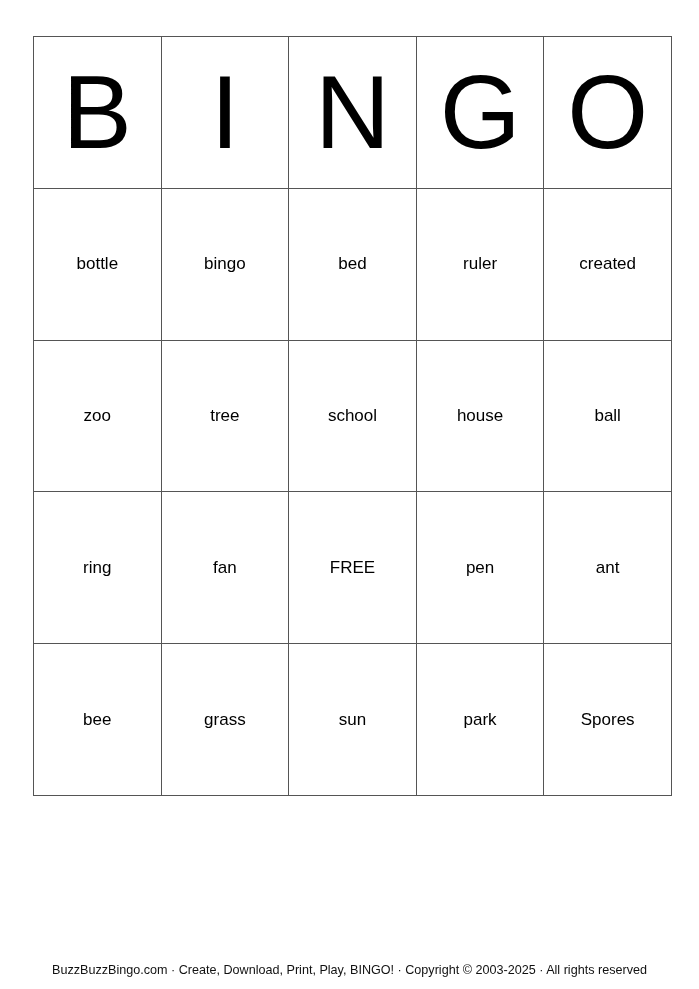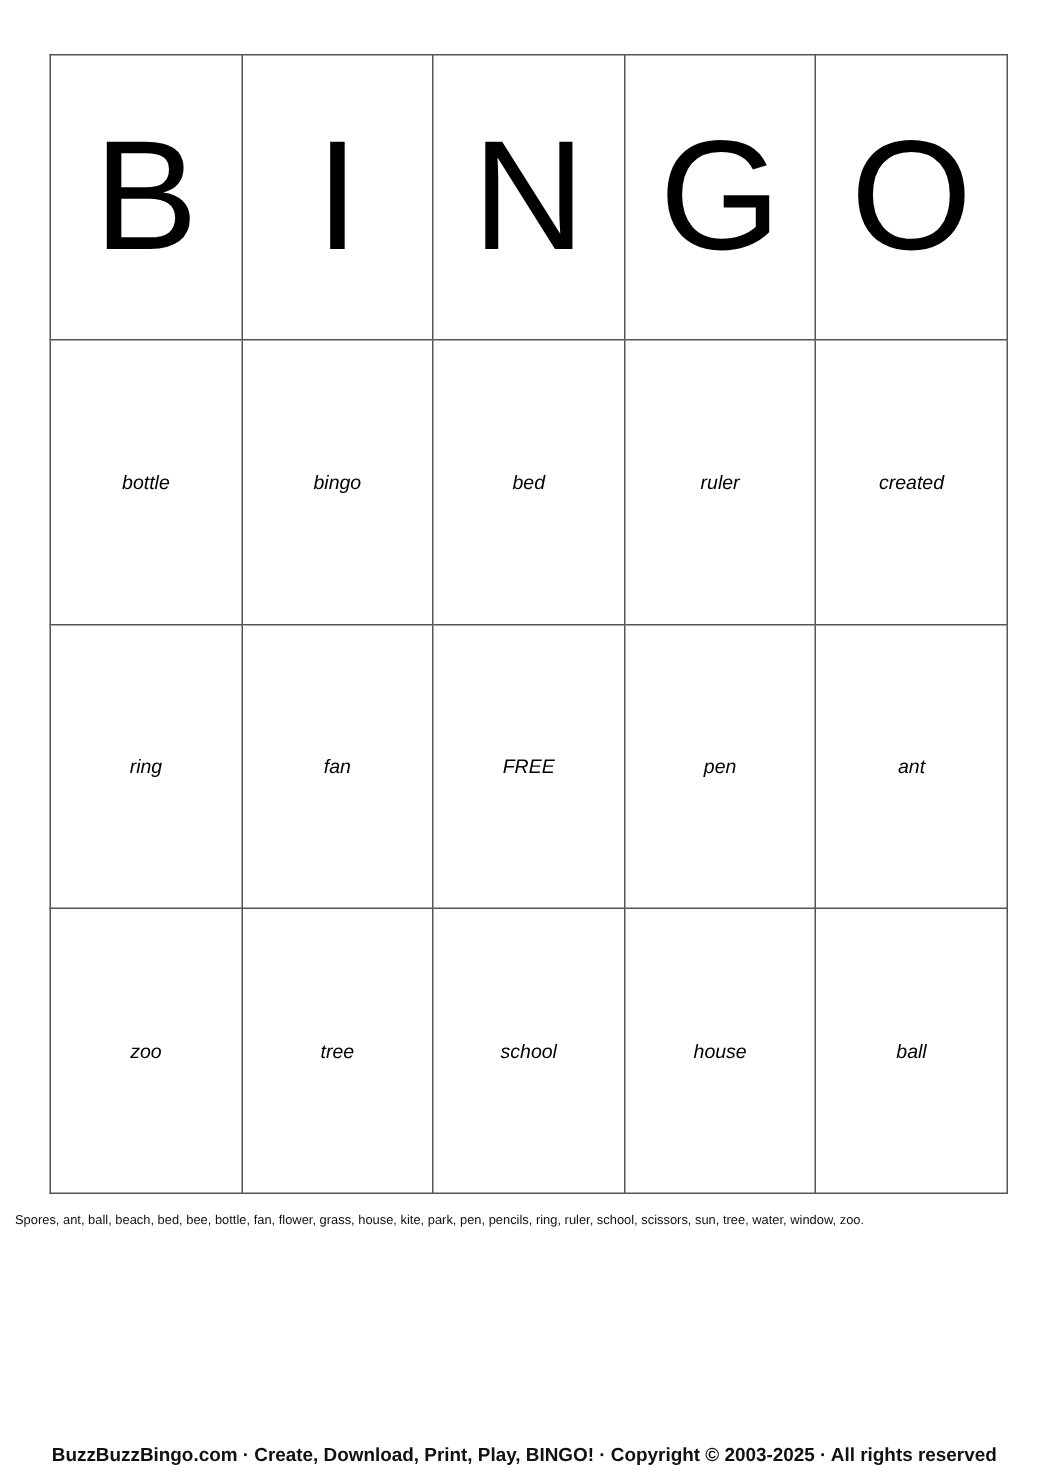--- a/index.html
+++ b/index.html
@@ -1,22 +1,22 @@
 <!DOCTYPE html>
 <html><head>
 <meta charset="utf-8">
 <style>
   html, body { margin:0; padding:0; background:#fff; }
   body { width:699px; height:989px; position:relative; font-family:"Liberation Sans", sans-serif; color:#000; overflow:hidden; }
   .card { position:absolute; left:33px; top:36px; width:633px; height:760px; border-collapse:collapse; table-layout:fixed; }
   .card td { border:1px solid #555; text-align:center; vertical-align:middle; padding:0; width:126.6px; height:126.6px; }
   .hdr td { font-size:104px; line-height:1; }
-  .cell { font-size:13px;font-style:italic; }
+  .cell { font-size:17px; }
   .note { position:absolute; left:10px; top:807px; font-size:8.6px; line-height:13px; color:#111; }
-  .footer { position:absolute; left:0; width:699px; top:963px; text-align:center; font-size:12.6px; color:#111;font-weight:bold; }
+  .footer { position:absolute; left:0; width:699px; top:963px; text-align:center; font-size:12.6px; color:#111; }
 </style>
 </head>
 <body>
 
 <table class="card">
   <tbody>
       <tr class="hdr">
     <td>B</td>
     <td>I</td>
     <td>N</td>
@@ -24,33 +24,39 @@
     <td>O</td>
   </tr>
   <tr>
     <td class="cell">bottle</td>
     <td class="cell">bingo</td>
     <td class="cell">bed</td>
     <td class="cell">ruler</td>
     <td class="cell">created</td>
   </tr>
   <tr>
+    <td class="cell">zoo</td>
+    <td class="cell">tree</td>
+    <td class="cell">school</td>
+    <td class="cell">house</td>
+    <td class="cell">ball</td>
+  </tr>
+  <tr>
     <td class="cell">ring</td>
     <td class="cell">fan</td>
     <td class="cell">FREE</td>
     <td class="cell">pen</td>
     <td class="cell">ant</td>
   </tr>
   <tr>
-    <td class="cell">zoo</td>
-    <td class="cell">tree</td>
-    <td class="cell">school</td>
-    <td class="cell">house</td>
-    <td class="cell">ball</td>
+    <td class="cell">bee</td>
+    <td class="cell">grass</td>
+    <td class="cell">sun</td>
+    <td class="cell">park</td>
+    <td class="cell">Spores</td>
   </tr>
 </tbody>
   </table>
 
 <div class="note">
-  <div>Spores, ant, ball, beach, bed, bee, bottle, fan, flower, grass, house, kite, park, pen, pencils, ring, ruler, school, scissors, sun, tree, water, window, zoo.</div>
 </div>
 
 <div class="footer">BuzzBuzzBingo.com · Create, Download, Print, Play, BINGO! · Copyright © 2003-2025 · All rights reserved</div>
 
 </body></html>

